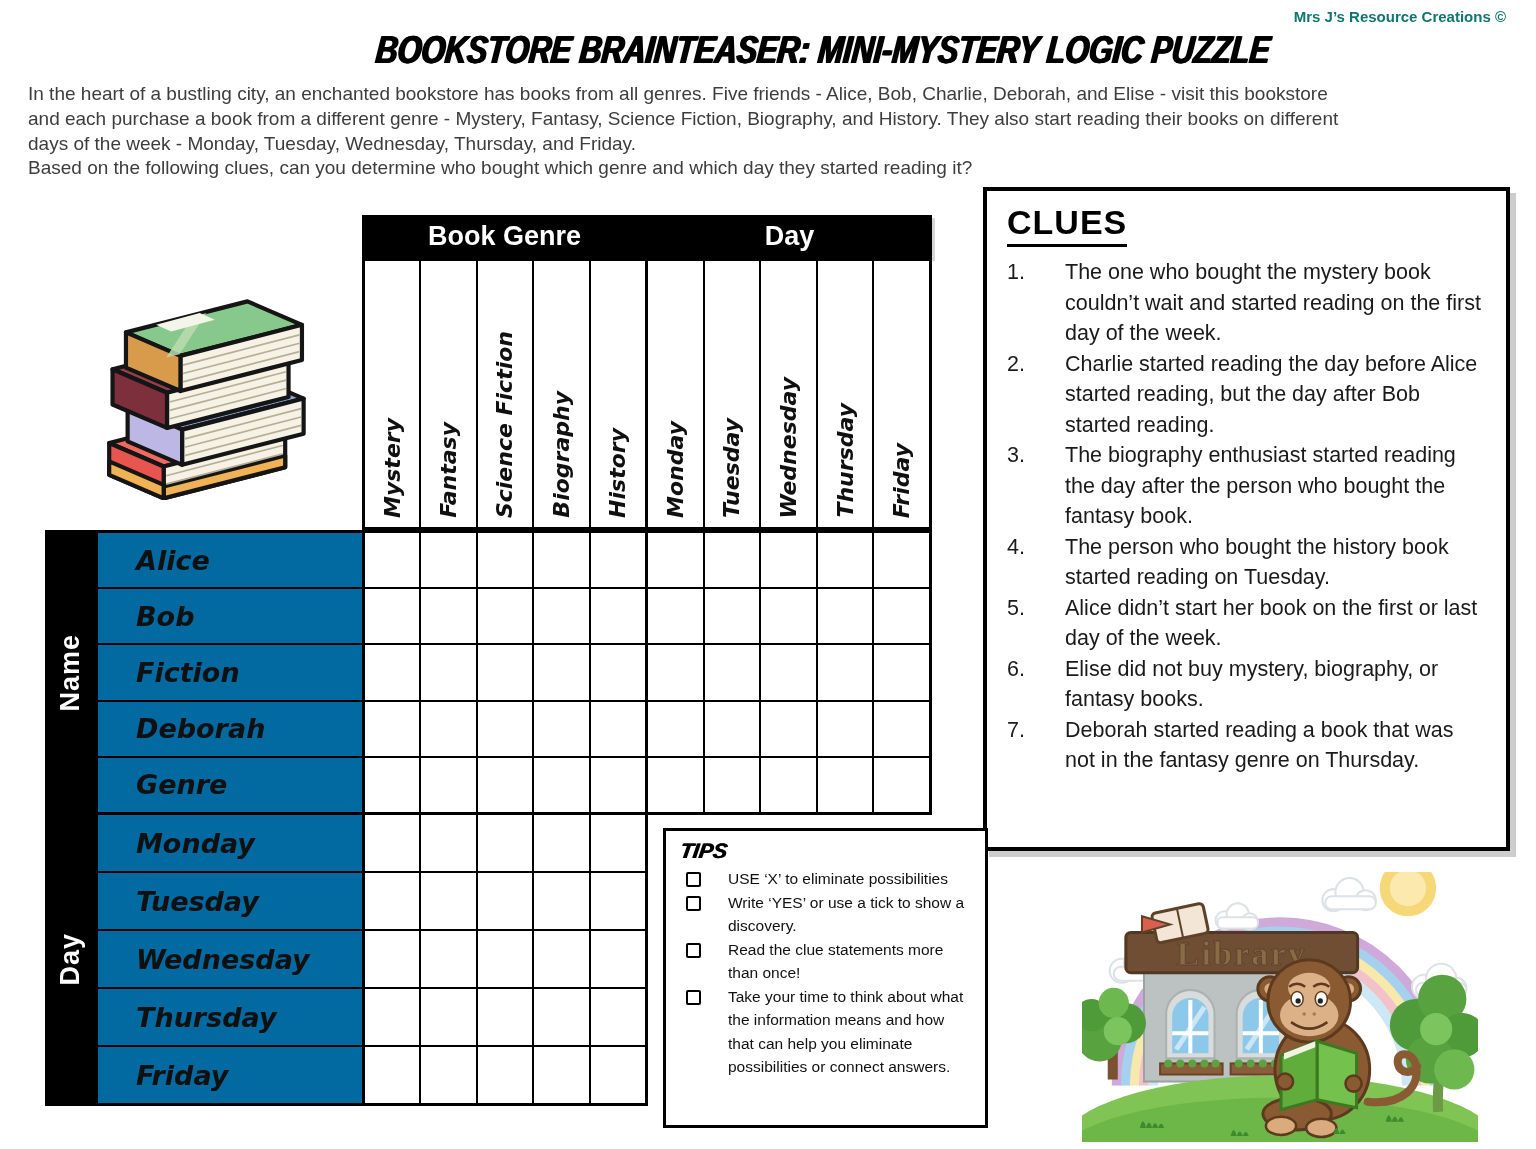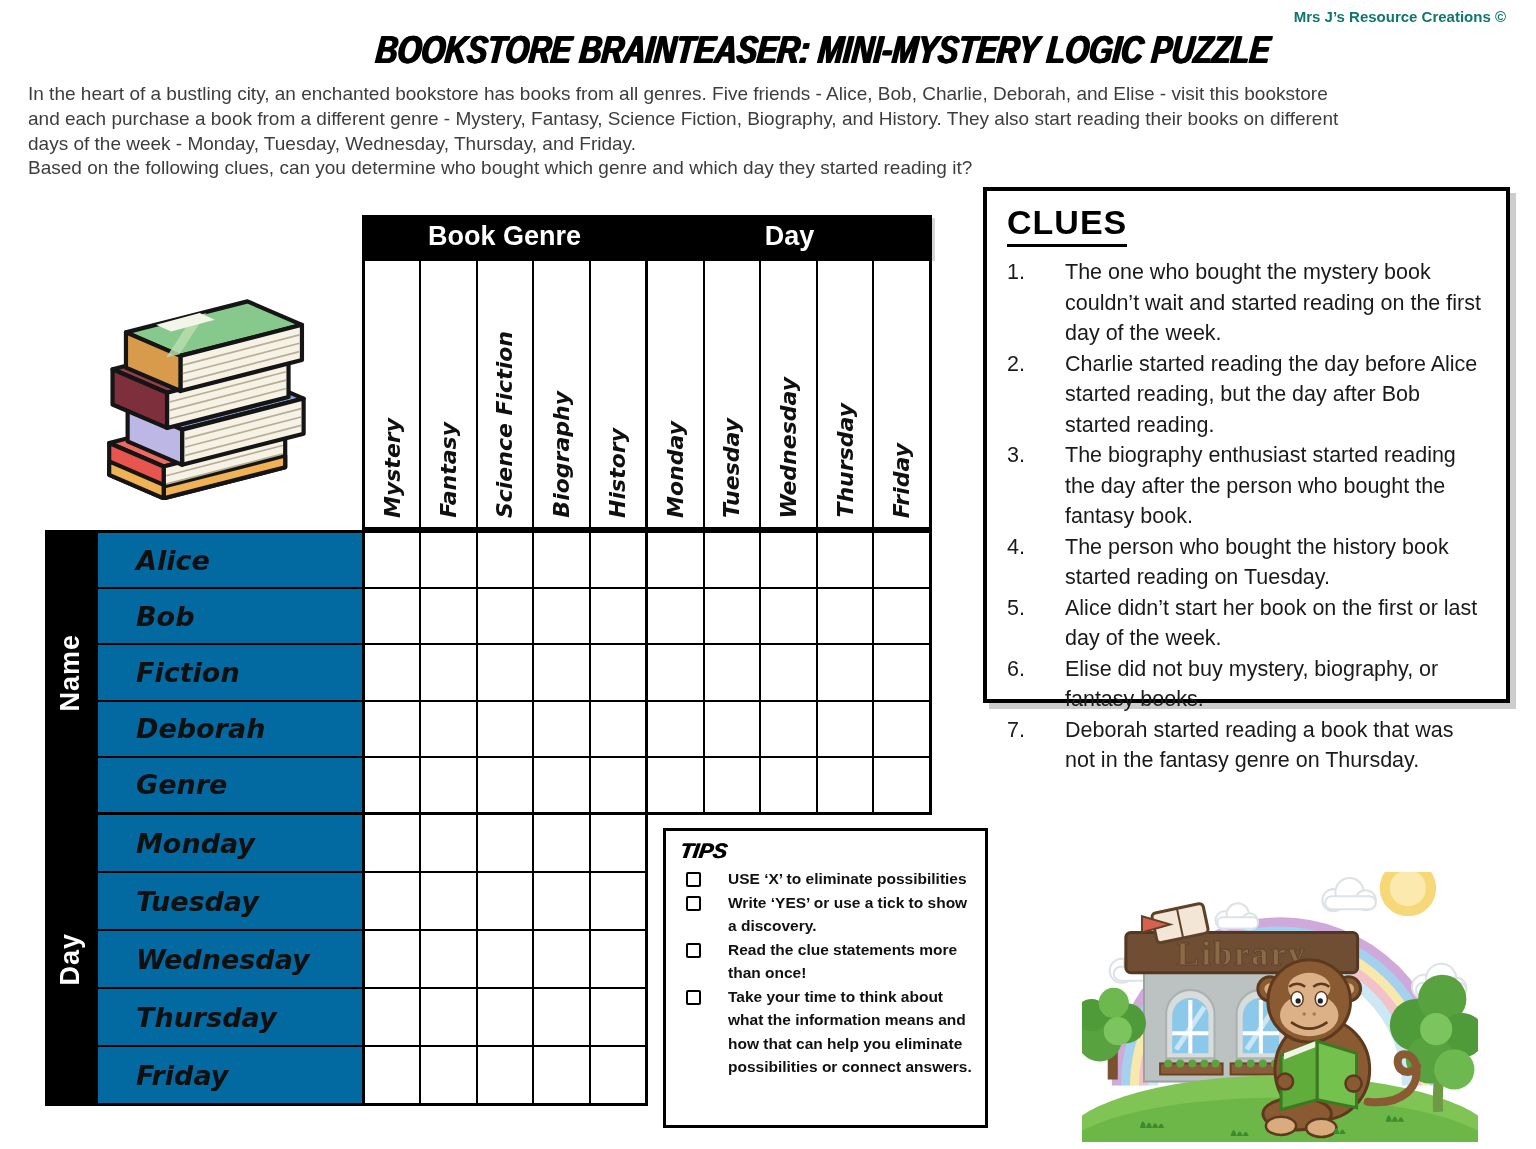--- a/index.html
+++ b/index.html
@@ -40,35 +40,35 @@
   .rlabel-cell{background:#0369a1;display:flex;align-items:center;padding-left:38px;
                box-sizing:border-box;font-size:27px;color:#101010;}
   .cblock{position:absolute;display:grid;gap:2px;background:#000;border:3px solid #000;
           box-sizing:border-box;grid-template-columns:repeat(5,1fr);grid-template-rows:repeat(5,1fr);}
   #cells-ng{left:317px;top:315px;width:286px;height:285px;}
   #cells-nd{left:600px;top:315px;width:287px;height:285px;}
   #cells-dg{left:317px;top:597px;width:286px;height:294px;}
   .cell{background:#fff;}
 
   
-  #clues{position:absolute;left:983px;top:187px;width:527px;height:516px;background:#fff;
+  #clues{position:absolute;left:983px;top:187px;width:527px;height:664px;background:#fff;
          border:4px solid #000;box-sizing:border-box;box-shadow:6px 6px 0 #cdcdcd;
          padding:12px 18px 0 20px;}
   .clues-heading{display:inline-block;font-size:34px;font-weight:bold;color:#000;
                  border-bottom:3px solid #000;padding-bottom:2px;margin:0 0 10px 0;letter-spacing:1px;}
   .clue{display:flex;font-size:21.5px;line-height:30.5px;color:#1a1a1a;}
   .clue-num{width:58px;flex:none;}
   .clue-text{flex:1;}
 
   
   #tips{position:absolute;left:663px;top:828px;width:325px;height:300px;background:#fff;
         border:3px solid #000;box-sizing:border-box;padding:8px 12px 0 12px;}
   .tips-heading{display:inline-block;font-size:21px;font-weight:bold;font-style:italic;color:#000;
                 transform:skewX(-8deg);text-shadow:1px 0 0 #000;margin:0 0 4px 2px;}
-  .tip{display:flex;font-size:15.5px;line-height:23.5px;font-weight:bold;color:#111;}
+  .tip{display:flex;font-size:15.5px;line-height:23.5px;font-weight:normal;color:#111;}
   .tip-bullet{width:11px;height:11px;border:2.5px solid #000;border-radius:2px;
               flex:none;margin:5px 27px 0 8px;}
   .tip-text{flex:1;}
 
   
   #books-illustration{position:absolute;left:52px;top:236px;width:282px;height:264px;}
   #library-illustration{position:absolute;left:1082px;top:872px;width:396px;height:270px;}
 </style>
 </head>
 <body>

